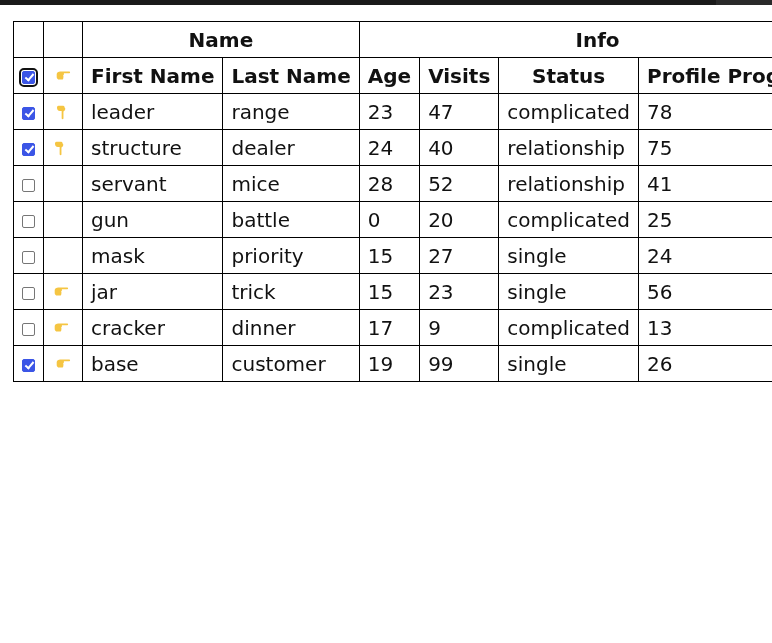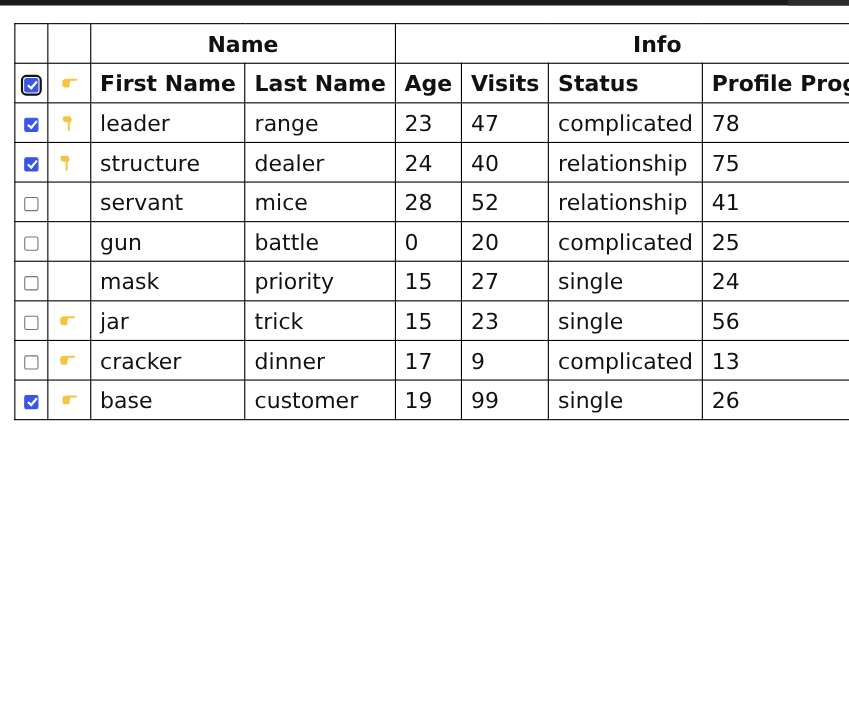--- a/index.html
+++ b/index.html
@@ -26,21 +26,21 @@
   table.grid th, table.grid td {
     border: 1px solid #000;
     padding: 0 8px;
     height: 35px;
     white-space: nowrap;
     text-align: left;
     vertical-align: middle;
   }
   table.grid th { font-weight: bold; text-align: center; }
   table.grid th.sub { text-align: left; }
-  table.grid th.sub.center { }
+  table.grid th.sub.center { text-align: center; }
   col.c-chk { width: 37px; }
   col.c-icon { width: 69px; }
   col.c-first { width: 101px; }
   col.c-last { width: 98px; }
   col.c-age { width: 48px; }
   col.c-visits { width: 61px; }
   col.c-status { width: 106px; }
   col.c-progress { width: 141px; }
   td.chk, th.chk { text-align: center; padding: 0; }
   td.icon, th.icon { padding: 0 6px; }

